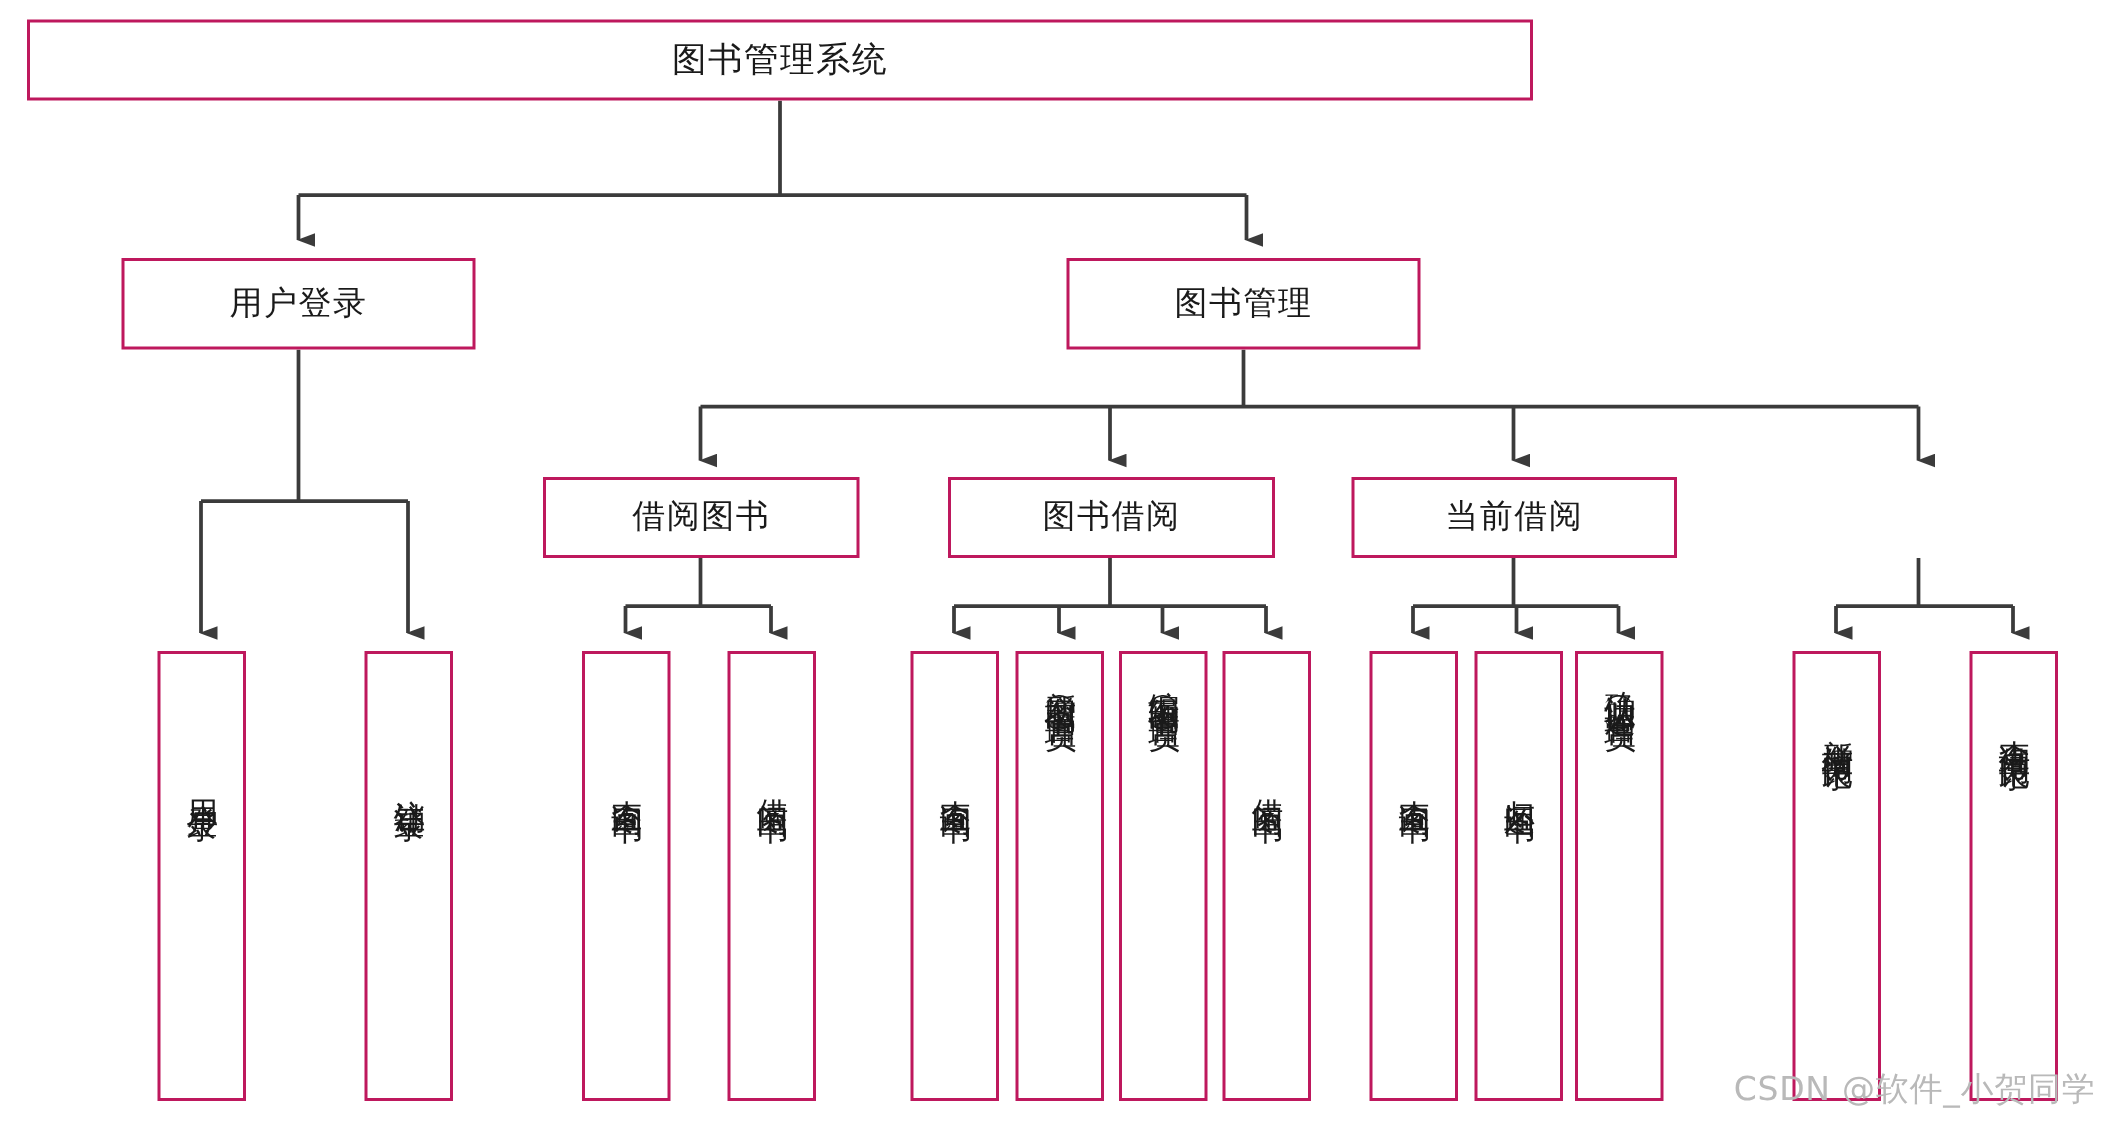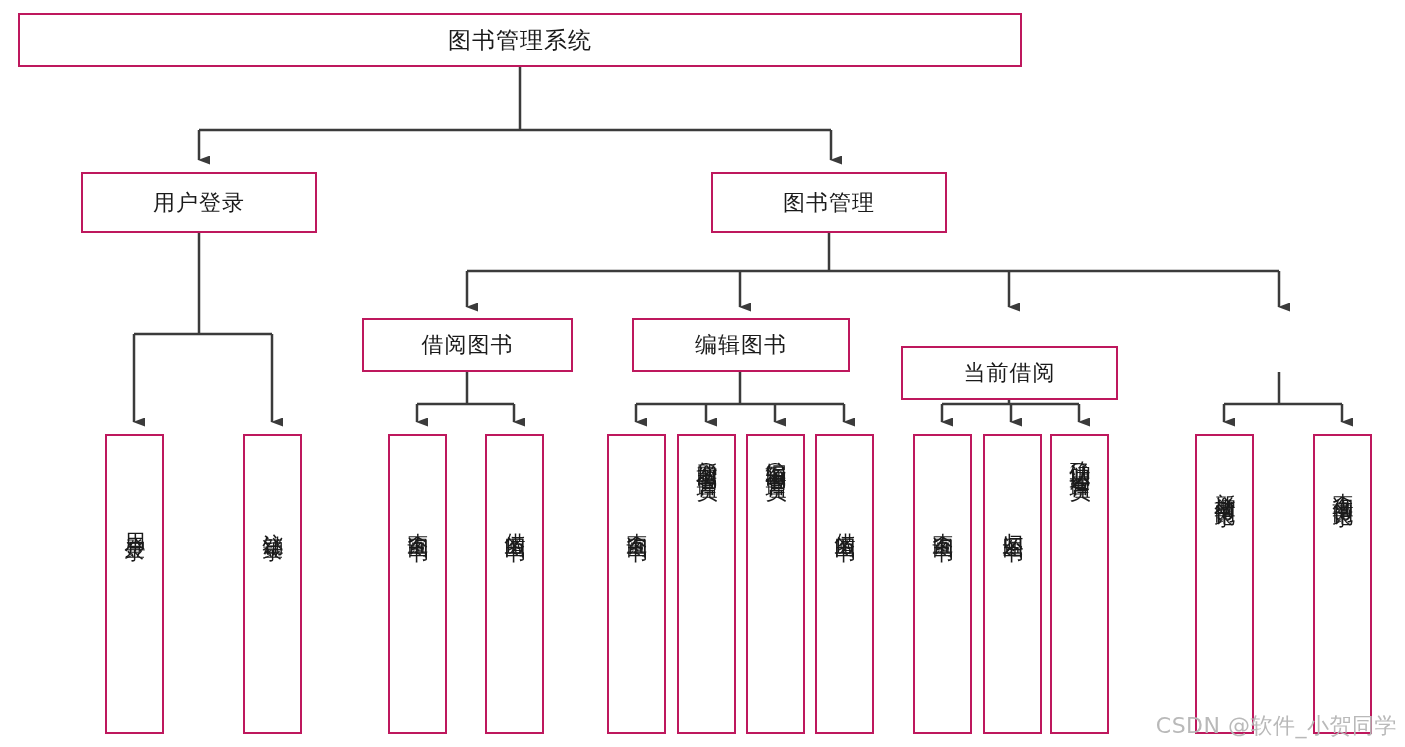--- a/index.html
+++ b/index.html
@@ -133,23 +133,23 @@
     <span class="node-label">用户登录</span>
   </div>
   <div class="node horizontal" style="left:711px; top:172px; width:236px; height:61px;">
     <span class="node-label">图书管理</span>
   </div>
 
   <div class="node horizontal" style="left:362px; top:318px; width:211px; height:54px;">
     <span class="node-label">借阅图书</span>
   </div>
   <div class="node horizontal" style="left:632px; top:318px; width:218px; height:54px;">
-    <span class="node-label">编辑图书</span>
+    <span class="node-label">图书借阅</span>
   </div>
-  <div class="node horizontal" style="left:901px; top:318px; width:217px; height:54px;margin-top:28px;">
+  <div class="node horizontal" style="left:901px; top:318px; width:217px; height:54px;">
     <span class="node-label">当前借阅</span>
   </div>
 
   <div class="node vertical" style="left:105px; top:434px; width:59px; height:300px; padding-top:80px;">
     <span class="node-label">用户登录</span>
   </div>
   <div class="node vertical" style="left:243px; top:434px; width:59px; height:300px; padding-top:80px;">
     <span class="node-label">注销登录</span>
   </div>
 

